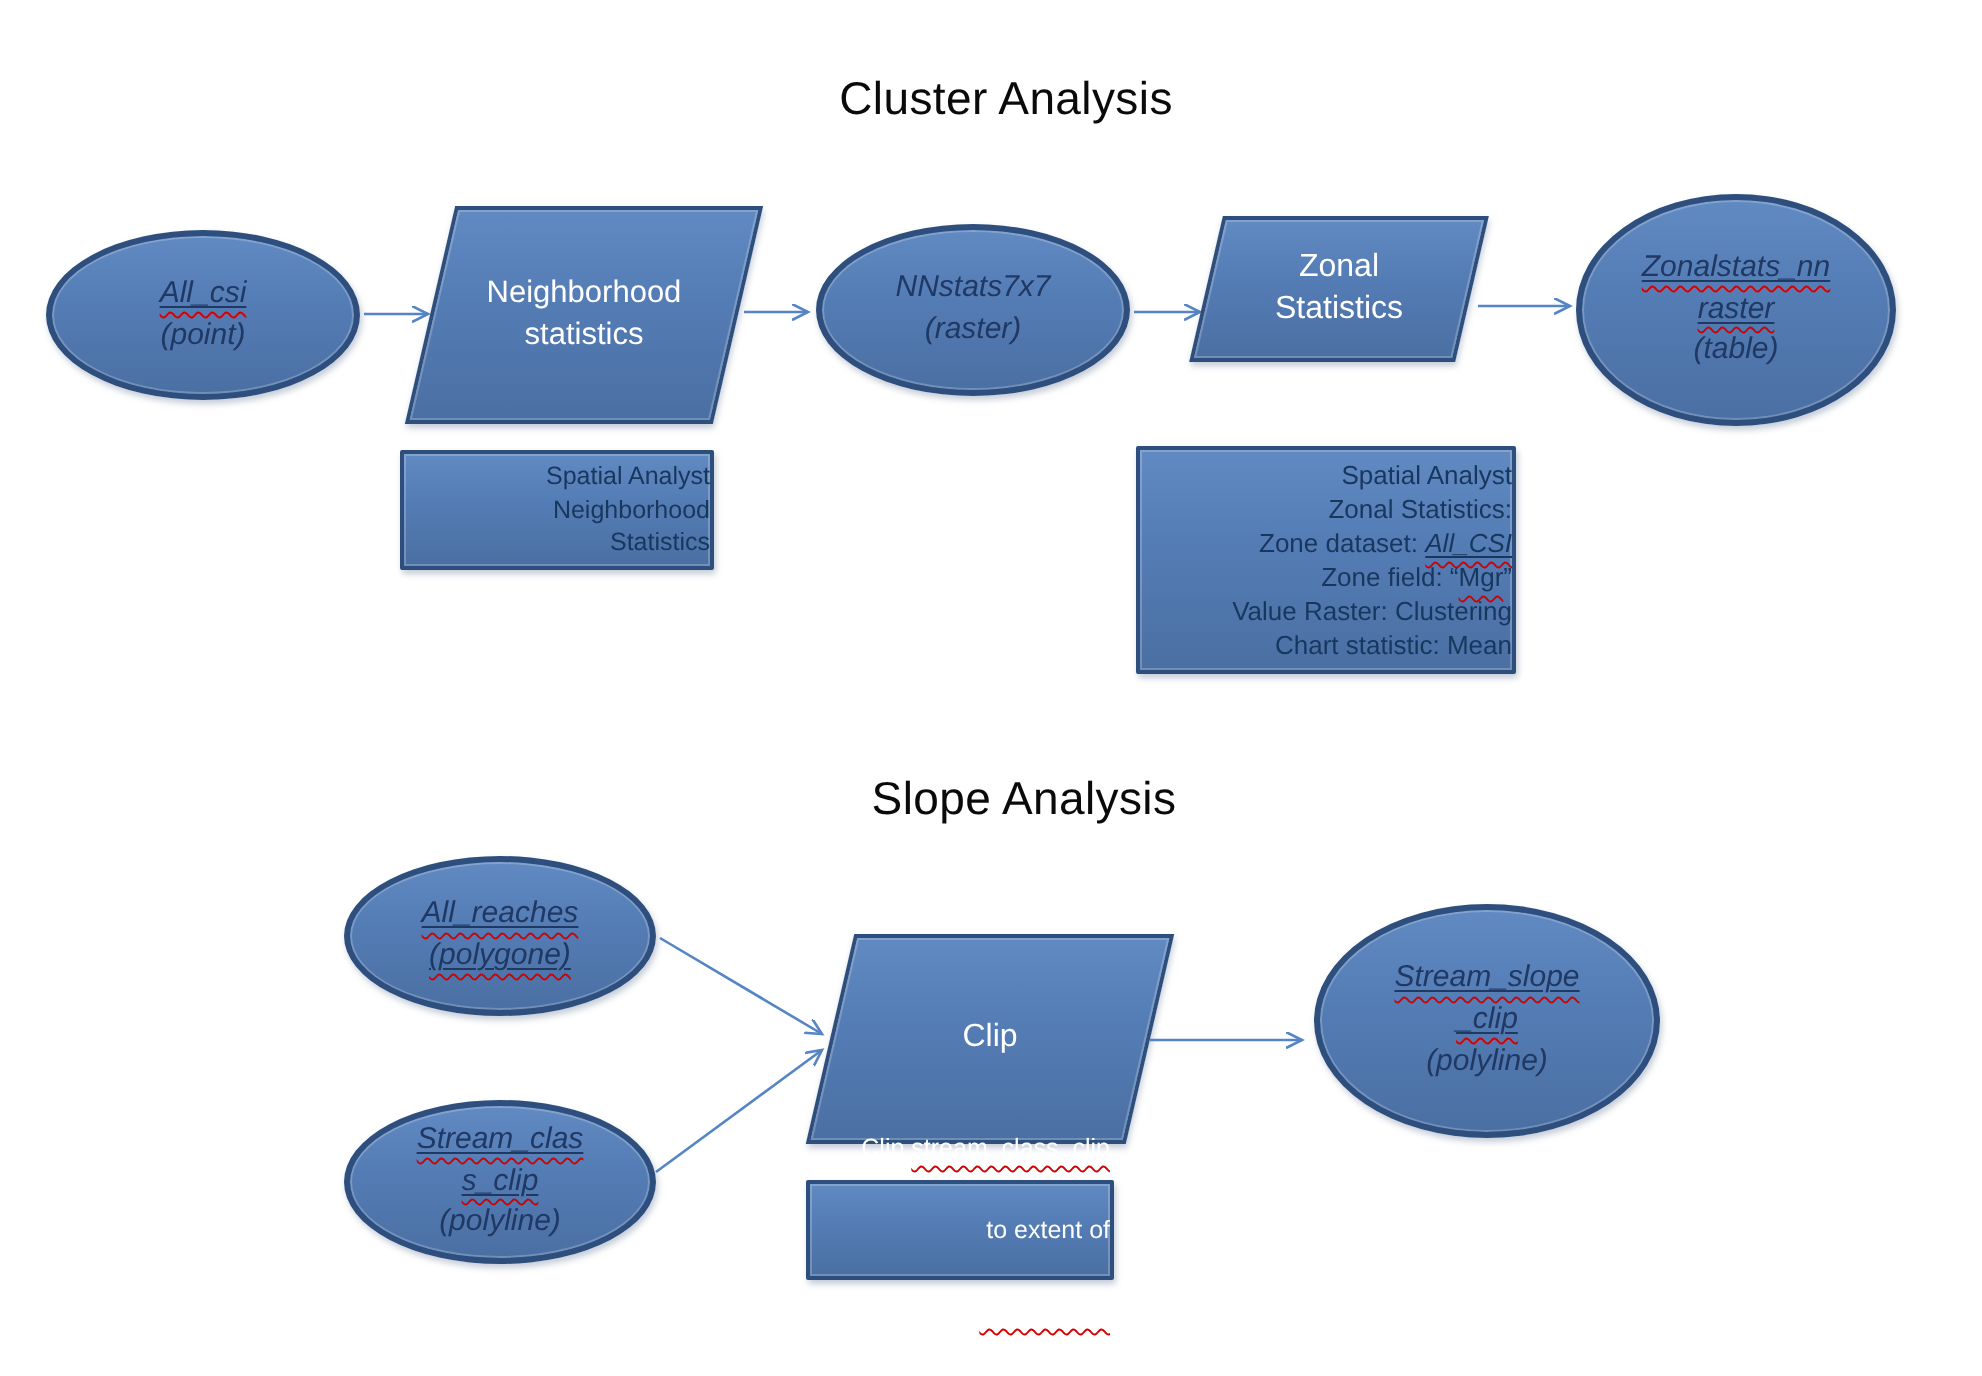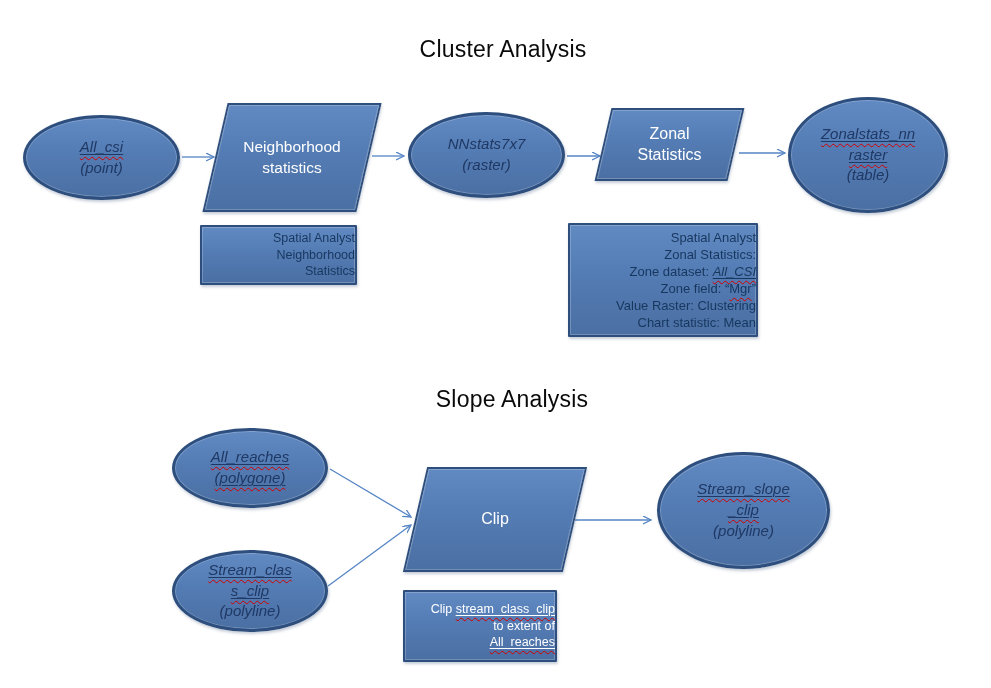--- a/index.html
+++ b/index.html
@@ -161,21 +161,21 @@
   <div class="ellipse shape-fill" style="left:657px; top:452px; width:173px; height:117px;">
     <div>
       <span class="sq"><span class="un">Stream_slope</span></span>
     </div>
     <div>
       <span class="sq"><span class="un">_clip</span></span>
     </div>
     <div>(polyline)</div>
   </div>
 
-  <div class="note white-text shape-fill" style="left:403px; top:590px; width:154px; height:72px;">
+  <div class="note white-text shape-fill" style="left:403px; top:590px; width:154px; height:50px;gap:24px;">
     <div><span>Clip </span><span class="sq"><span class="un">stream_class_clip</span></span></div>
     <div>to extent of</div>
     <div>
       <span class="sq"><span class="un">All_reaches</span></span>
     </div>
   </div>
 
 </div>
 
 </body></html>

